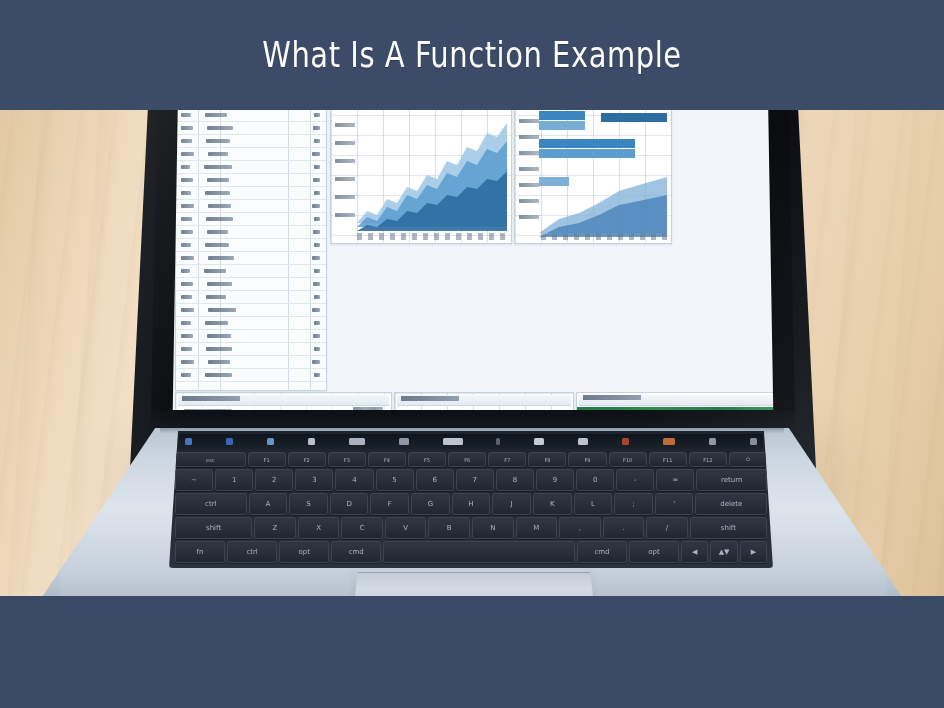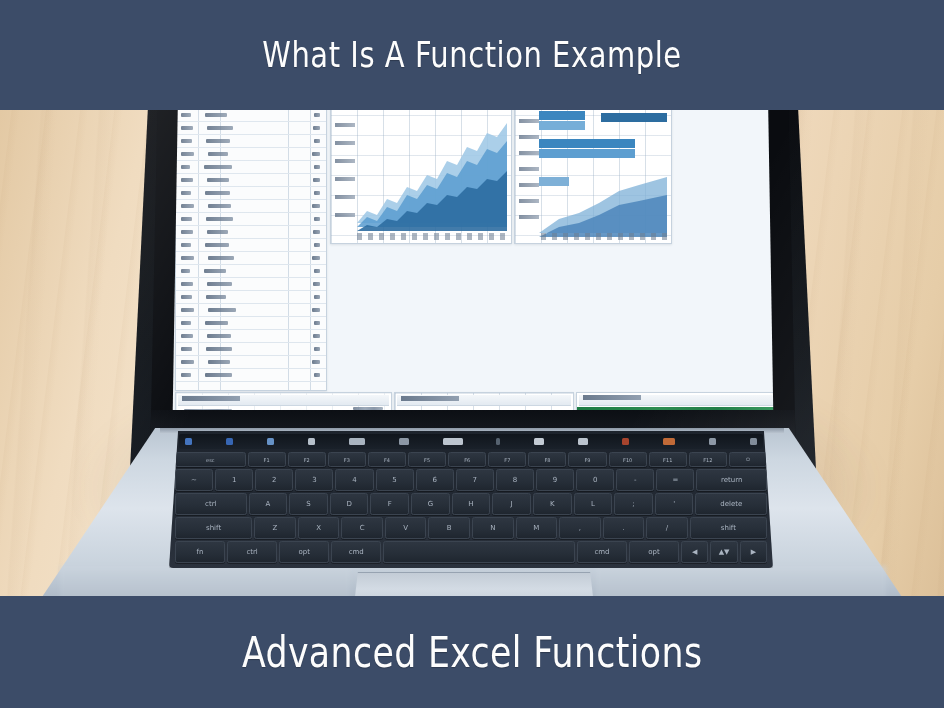--- a/index.html
+++ b/index.html
@@ -575,17 +575,14 @@
             <div class="key">◀</div>
             <div class="key">▲▼</div>
             <div class="key">▶</div>
           </div>
         </div>
     </div>
 
     <div class="trackpad"></div>
   </div>
 
-  <div class="banner banner-bottom">
-    <div class="btxt">Advanced Excel Functions</div>
-  </div>
 
 </div>
 
 </body></html>

